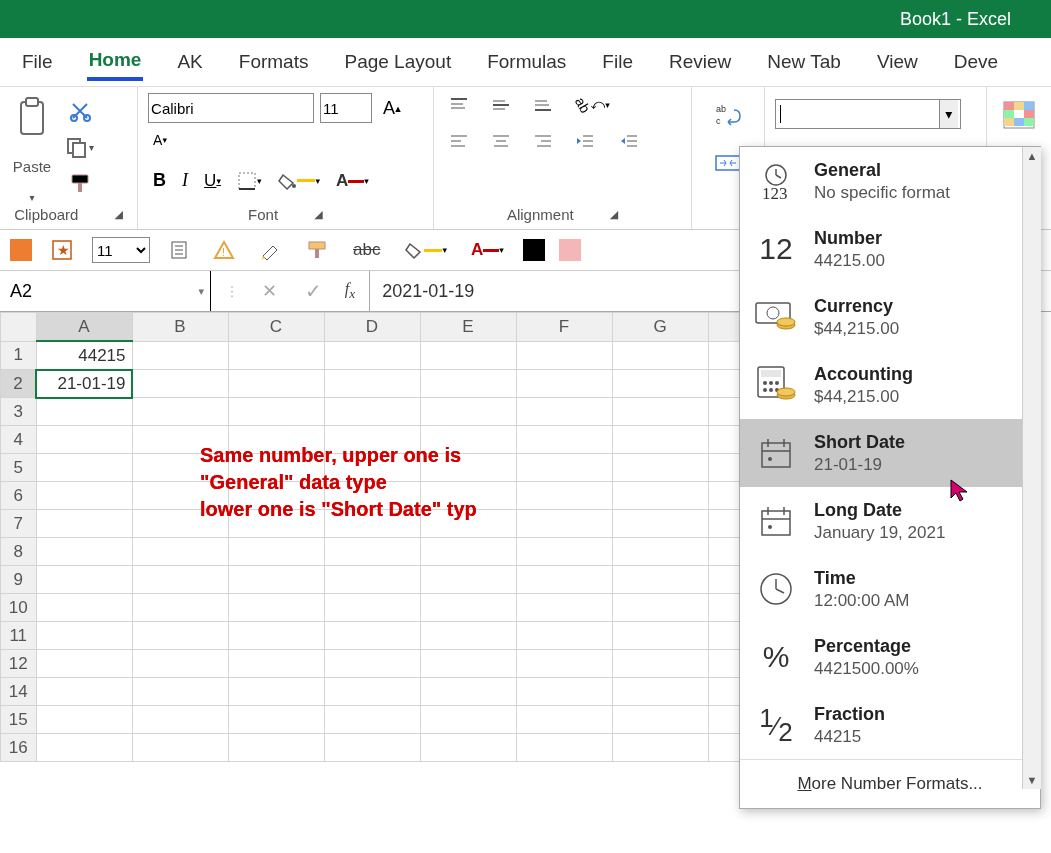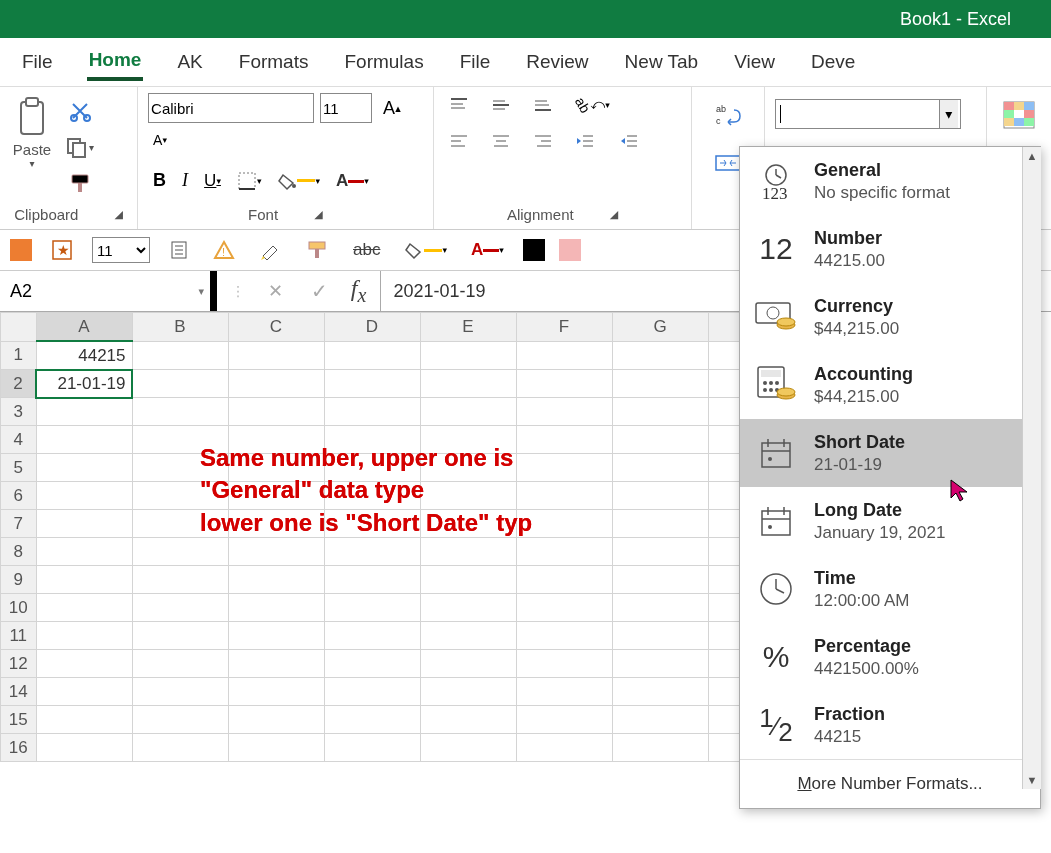--- a/index.html
+++ b/index.html
@@ -26,21 +26,21 @@
   display: flex;
   align-items: center;
   height: 48px;
   border-bottom: 1px solid #ddd;
   padding-left: 20px;
   gap: 32px;
   font-size: 19px;
   color: #333;
 }
 .tabs .tab { cursor: pointer; padding: 6px 2px; }
-.tabs .tab.active { color: #107c41; font-weight: 600; border-bottom: 4px solid #14532d; }
+.tabs .tab.active { color: #107c41; font-weight: 600; border-bottom: 4px solid #1d4ed8; }
 .ribbon {
   display: flex;
   border-bottom: 1px solid #ccc;
   background: #fff;
   height: 142px;
 }
 .group {
   border-right: 1px solid #ddd;
   padding: 6px 10px 2px 10px;
   display: flex;
@@ -54,21 +54,21 @@
 .btn {
   border: 1px solid transparent;
   background: transparent;
   padding: 2px 4px;
   cursor: pointer;
   display: inline-flex;
   align-items: center;
   justify-content: center;
   border-radius: 2px;
 }
-.paste-col { display:flex; flex-direction:column; align-items:center; gap:0; color:#555; font-size:15px;}
+.paste-col { display:flex; flex-direction:column; align-items:center; gap:17px; color:#555; font-size:15px;}
 .clip-right { display:flex; flex-direction:column; gap:8px; padding-top:4px;}
 .font-row { display:flex; align-items:center; gap:6px; margin-bottom:10px; flex-wrap:wrap;}
 select, input.combo {
   font-family: inherit;
   font-size: 15px;
   border: 1px solid #888;
   background:#fff;
   height: 26px;
 }
 .fontname { width: 160px; padding-left:2px;}
@@ -96,30 +96,30 @@
 .swatch { width:22px; height:22px; display:inline-block;}
 .formula-bar {
   display:flex;
   align-items:center;
   height: 40px;
   border-bottom: 1px solid #aaa;
 }
 .namebox {
   width: 200px;
   height: 100%;
-  border-right: 7px solid #000000;
+  border-right: 1px solid #000000;
   display:flex;
   align-items:center;
   padding-left: 10px;
   font-size: 18px;
   position:relative;
 }
 .namebox .dd2 { position:absolute; right:6px; color:#777; font-size:11px;}
 .fx-controls { display:flex; align-items:center; gap:18px; padding:0 14px; border-right:1px solid #aaa; height:100%; color:#999;}
-.fx-controls .fx { font-style:italic; font-family:"Times New Roman",serif; color:#444; font-size:24px;}
+.fx-controls .fx { font-style:italic; font-family:"Times New Roman",serif; color:#444; font-size:16px;}
 .formula-input { flex:1; padding-left:12px; font-size:18px; color:#333; }
 .grid-area { position:relative; height: 545px; overflow:hidden;}
 table.sheet { border-collapse: collapse; table-layout: fixed; }
 table.sheet th, table.sheet td {
   border: 1px solid #d4d4d4;
   font-weight: normal;
   font-size: 17px;
   color:#333;
   padding: 0;
   height: 27px;
@@ -131,21 +131,21 @@
 table.sheet th.rowhead { width:34px; text-align:center;}
 table.sheet td { text-align:right; padding-right:6px; background:#fff;}
 .selected-col { background:#d8d8d8 !important; border-bottom:2px solid #107c41 !important;}
 .selected-row { background:#d8d8d8 !important; border-right:2px solid #107c41 !important;}
 .active-cell { outline: 2px solid #107c41; outline-offset:-1px; position:relative;}
 .annotation {
   position:absolute;
   left: 200px;
   top: 130px;
   color: #d40000;
-  font-size: 24px;
+  font-size: 20px;
   font-weight: 600;
   line-height: 1.35;
   text-shadow: 0 0 0.5px #d40000;
   pointer-events:none;
 }
 .dropdown {
   position: absolute;
   right: 10px;
   top: 146px;
   width: 300px;
@@ -199,20 +199,21 @@
 
 <div class="titlebar">
   <span>Book1  -  Excel</span>
 </div>
 
 <div class="tabs">
   <span class="tab">File</span>
   <span class="tab active">Home</span>
   <span class="tab">AK</span>
   <span class="tab">Formats</span>
+  <span class="tab">Page Layout</span>
   <span class="tab">Formulas</span>
   <span class="tab">File</span>
   <span class="tab">Review</span>
   <span class="tab">New Tab</span>
   <span class="tab">View</span>
   <span class="tab">Deve</span>
 </div>
 
 <div class="ribbon">
 

